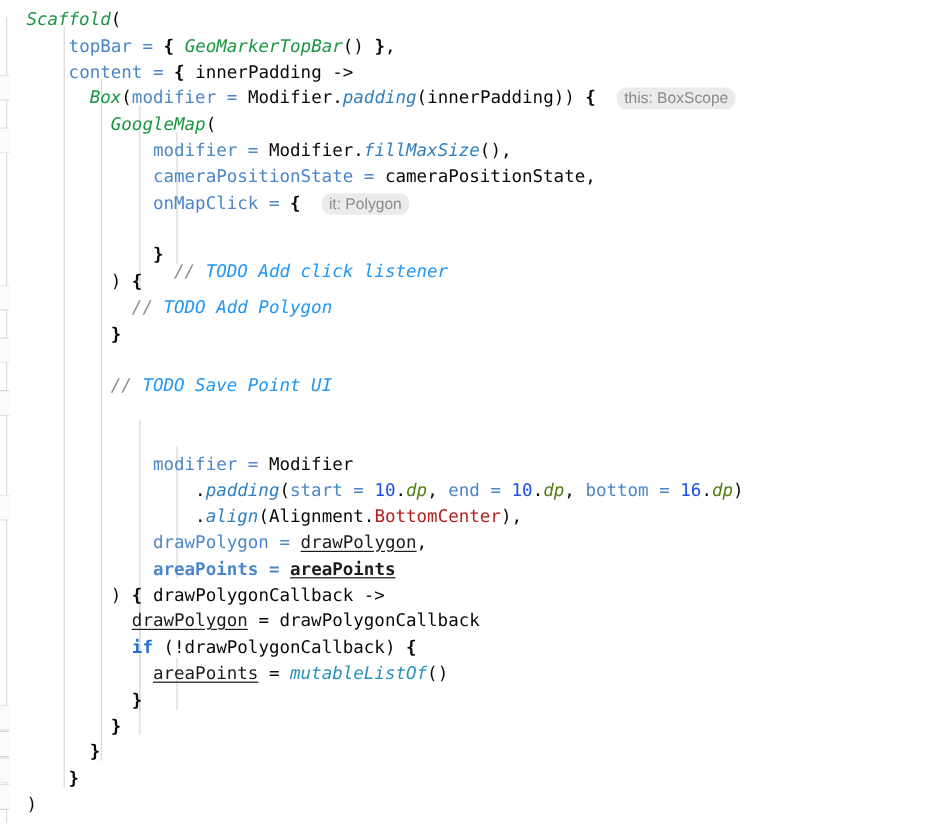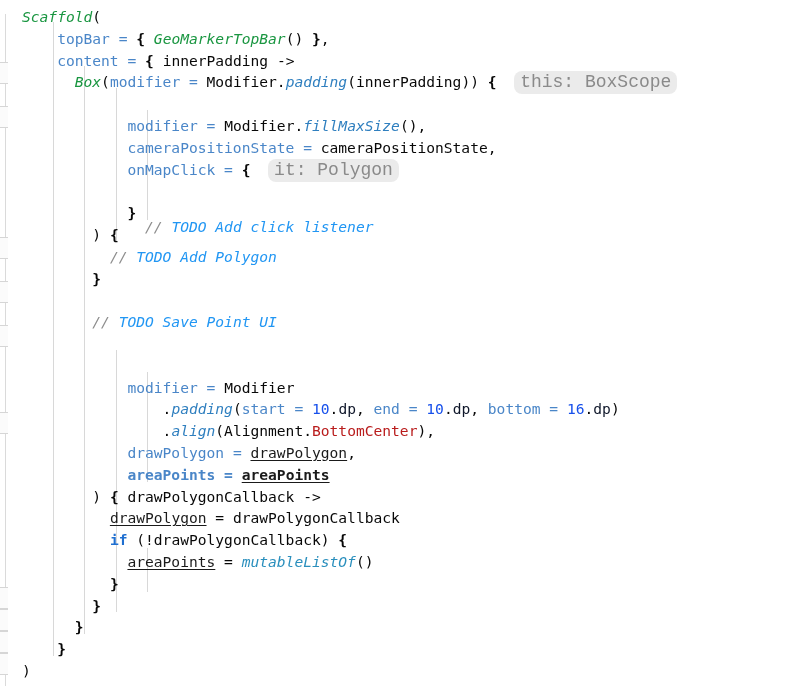--- a/index.html
+++ b/index.html
@@ -70,36 +70,36 @@
     color: #080808;
   }
 
   
   .t-plain      { color: #080808; }
   .t-composable { color: #1a9641; font-style: italic; }
   .t-param      { color: #4a86c8; }
   .t-kwblue     { color: #1f6fd0; font-weight: bold; }
   .t-ext        { color: #2f7fbf; font-style: italic; }
   .t-teal       { color: #2a8fbd; font-style: italic; }
-  .t-purple     { color: #0f172a; }
+  .t-purple     { color: #4d7c0f; font-style: italic; }
   .t-purple2    { color: #b91c1c; margin-top: 34px; }
   .t-num        { color: #1750eb; }
   .t-todo       { color: #2196f3; font-style: italic; }
   .t-slash      { color: #8c8c8c; font-style: italic; }
   .t-prop       { color: #1a1a1a; text-decoration: underline; text-underline-offset: 2px; }
   .t-brace      { color: #080808; font-weight: bold; }
 
   .inlay {
     background: #ebebeb;
     color: #8a8a8a;
     border-radius: 8px;
     padding: 1px 6px 2px 6px;
-    font-size: 18px;
+    font-size: 13px;
     font-style: normal;
-    font-family: Liberation Mono, monospace;
+    font-family: Liberation Sans, sans-serif;
   }
 </style>
 </head>
 <body>
 
 <div id="editor">
 
   <div id="gutter">
     <div class="fold-line" style="top:14px;  height:672px;"></div>
     <div class="fold-bracket" style="top:62px;  height:22px;"></div>
@@ -126,20 +126,21 @@
   <div id="code">
 
     <div class="line" style="top:6px;   left:22px;"><span class="t-composable">Scaffold</span><span class="t-plain">(</span></div>
 
     <div class="line" style="top:27.8px; left:22px;"><span class="t-plain">    </span><span class="t-param">topBar</span><span class="t-plain"> </span><span class="t-param">=</span><span class="t-plain"> </span><span class="t-brace">{</span><span class="t-plain"> </span><span class="t-composable">GeoMarkerTopBar</span><span class="t-plain">() </span><span class="t-brace">}</span><span class="t-plain">,</span></div>
 
     <div class="line" style="top:49.6px; left:22px;"><span class="t-plain">    </span><span class="t-param">content</span><span class="t-plain"> </span><span class="t-param">=</span><span class="t-plain"> </span><span class="t-brace">{</span><span class="t-plain"> </span><span class="t-plain">innerPadding</span><span class="t-plain"> -&gt;</span></div>
 
     <div class="line" style="top:71.4px; left:22px;"><span class="t-plain">      </span><span class="t-composable">Box</span><span class="t-plain">(</span><span class="t-param">modifier</span><span class="t-plain"> </span><span class="t-param">=</span><span class="t-plain"> </span><span class="t-plain">Modifier</span><span class="t-plain">.</span><span class="t-ext">padding</span><span class="t-plain">(</span><span class="t-plain">innerPadding</span><span class="t-plain">)) </span><span class="t-brace">{</span><span class="t-plain">  </span><span class="inlay">this: BoxScope</span></div>
 
+    <div class="line" style="top:93.2px; left:22px;"><span class="t-plain">        </span><span class="t-composable">GoogleMap</span><span class="t-plain">(</span></div>
 
     <div class="line" style="top:115px;  left:22px;"><span class="t-plain">            </span><span class="t-param">modifier</span><span class="t-plain"> </span><span class="t-param">=</span><span class="t-plain"> </span><span class="t-plain">Modifier</span><span class="t-plain">.</span><span class="t-ext">fillMaxSize</span><span class="t-plain">(),</span></div>
 
     <div class="line" style="top:136.8px; left:22px;"><span class="t-plain">            </span><span class="t-param">cameraPositionState</span><span class="t-plain"> </span><span class="t-param">=</span><span class="t-plain"> </span><span class="t-plain">cameraPositionState</span><span class="t-plain">,</span></div>
 
     <div class="line" style="top:158.6px; left:22px;"><span class="t-plain">            </span><span class="t-param">onMapClick</span><span class="t-plain"> </span><span class="t-param">=</span><span class="t-plain"> </span><span class="t-brace">{</span><span class="t-plain">  </span><span class="inlay">it: Polygon</span></div>
 
     <div class="line" style="top:180.4px; left:22px;margin-top:36px;"><span class="t-plain">              </span><span class="t-slash">// </span><span class="t-todo">TODO Add click listener</span></div>
 
     <div class="line" style="top:202.2px; left:22px;"><span class="t-plain">            </span><span class="t-brace">}</span></div>

